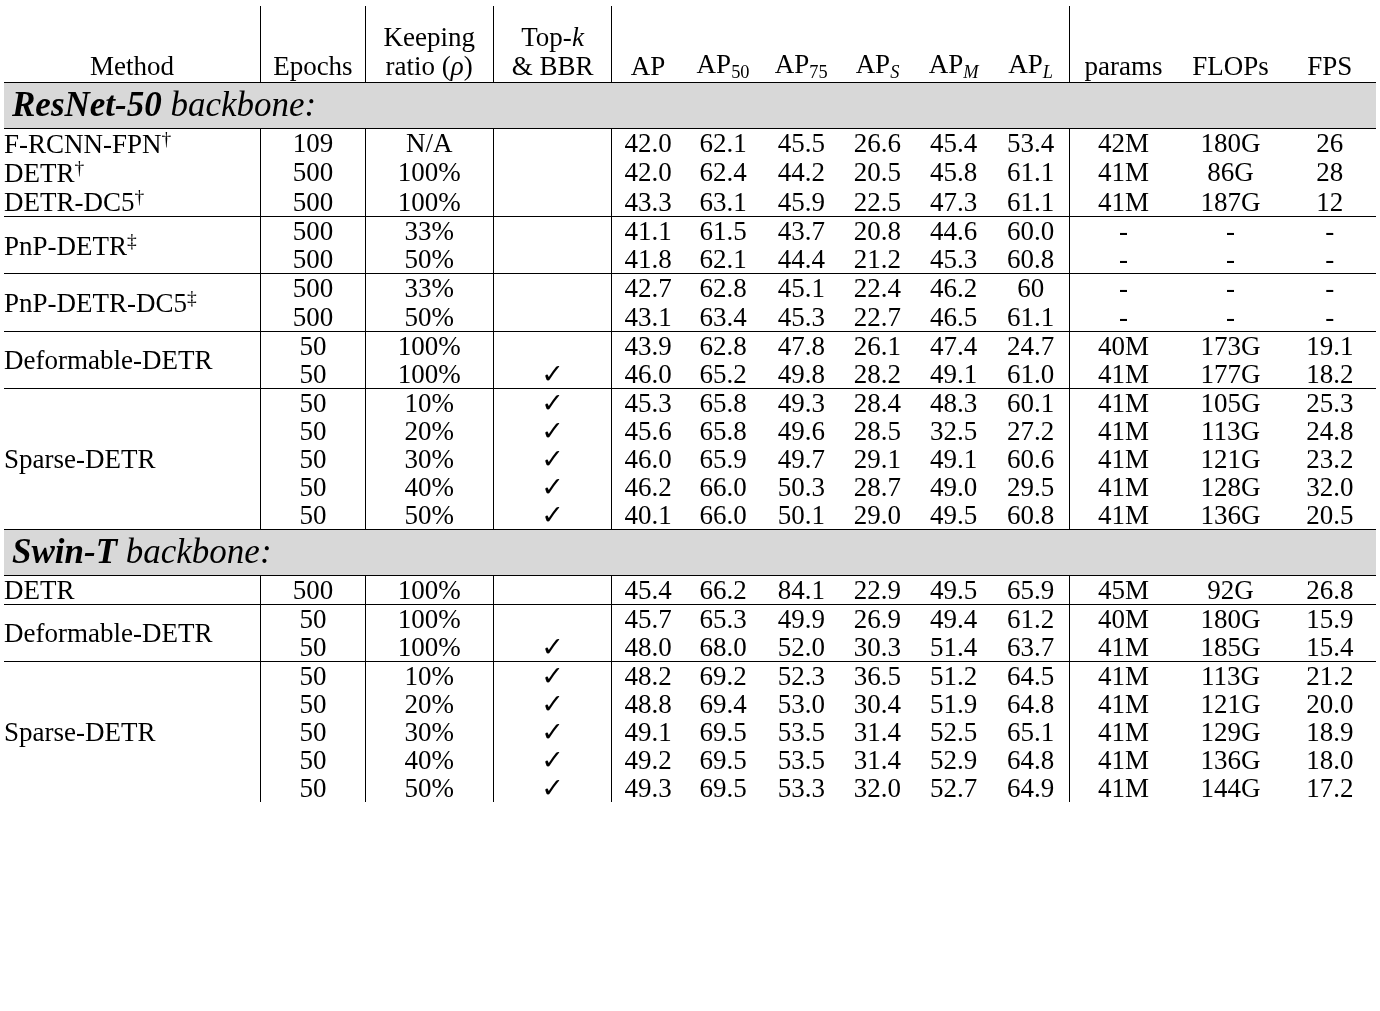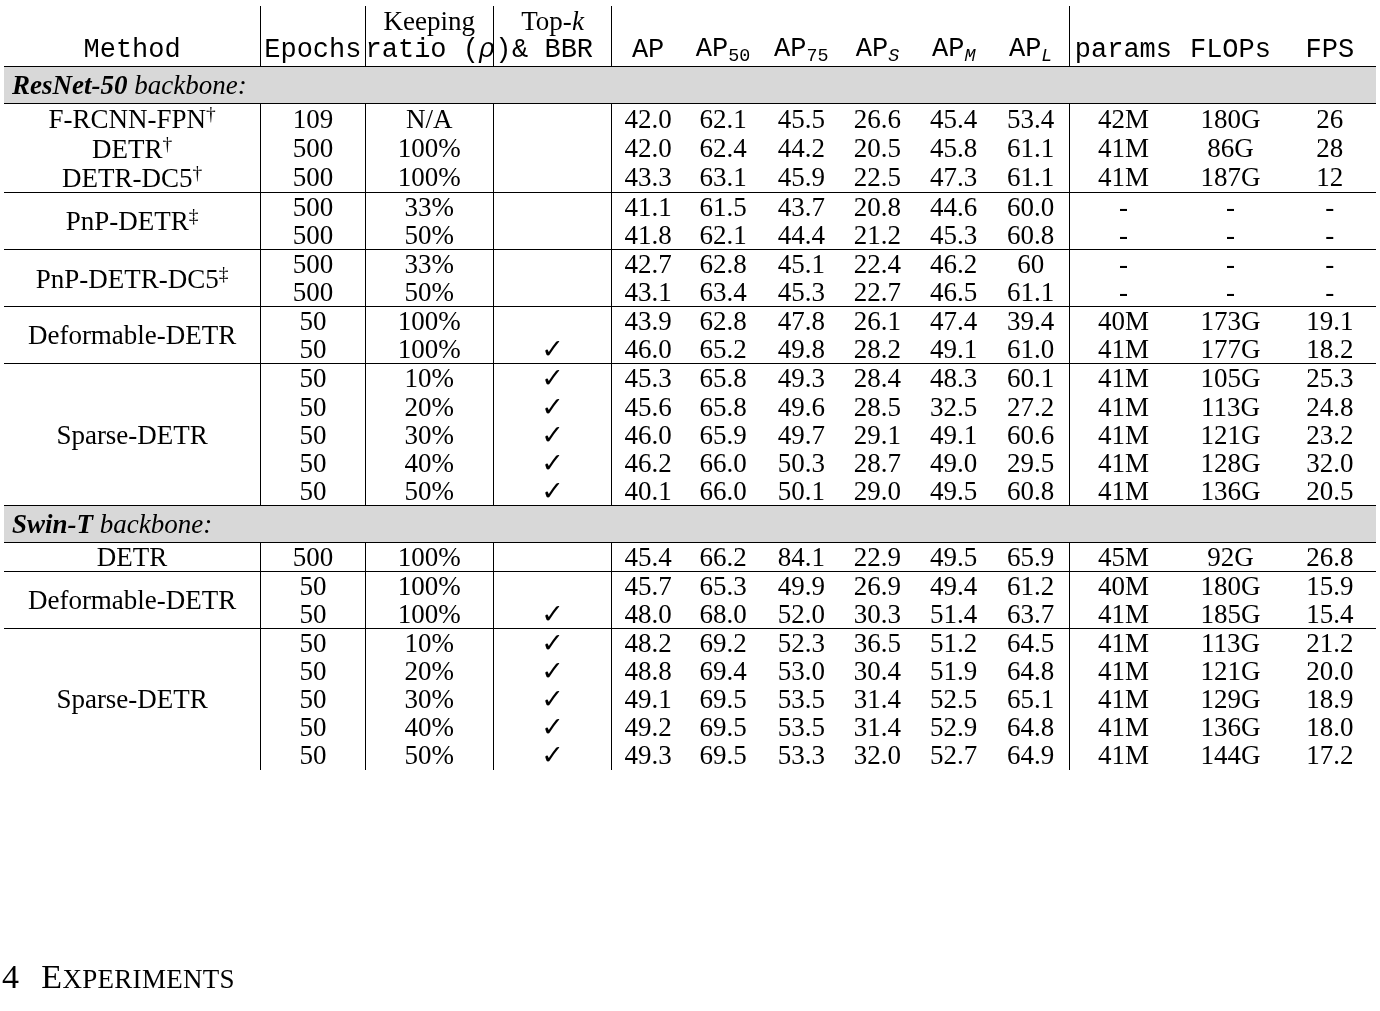--- a/index.html
+++ b/index.html
@@ -59,42 +59,42 @@
   
   .vl-left  { border-left: 1.6px solid #000; }
   .hrule-bot  { border-bottom: 1.6px solid #000; }
 
   
   th.hd {
     text-align: center;
     font-size: 27px;
     padding-bottom: 3px;
   }
-  th.hd .l1 { display: block; line-height: 1.06; }
-  th.hd .l2 { display: block; line-height: 1.06; font-family: Liberation Mono, monospace; }
+  th.hd .l1 { display: block; line-height: 1.06; margin-top: 15px; }
+  th.hd .l2 { display: block; line-height: 1.06; }
 
   .sub  { font-size: 0.68em; vertical-align: -0.28em; }
   .subi { font-size: 0.68em; vertical-align: -0.28em; font-style: italic; }
   .ital { font-style: italic; }
 
   
   tr.groupband > td {
     background: #d8d8d8;
     text-align: left;
     padding: 4px 0 4px 8px;
-    font-size: 27px;
+    font-size: 35px;
     border-top: 1.6px solid #000;
     border-bottom: 1.6px solid #000;
   }
   .bk-name { font-weight: bold; font-style: italic; }
   .bk-rest { font-style: italic; }
 
   
   td.method {
-    text-align: center;
+    text-align: left;
     padding: 1px 6px 2px 6px;
   }
   td.method.bold { font-weight: normal; }
   td.num {
     text-align: center;
     padding: 1px 0 2px 0;
   }
   td.chk {
     text-align: center;
     padding: 1px 0 2px 0;
@@ -305,21 +305,21 @@
         <tr>
           <td class="method hrule-bot" rowspan="2"><span>Deformable-DETR</span></td>
           <td class="num vl-left">50</td>
           <td class="num vl-left">100%</td>
           <td class="chk vl-left"></td>
           <td class="num vl-left">43.9</td>
           <td class="num">62.8</td>
           <td class="num">47.8</td>
           <td class="num">26.1</td>
           <td class="num">47.4</td>
-          <td class="num">39.4</td>
+          <td class="num">24.7</td>
           <td class="num vl-left">40M</td>
           <td class="num">173G</td>
           <td class="num">19.1</td>
         </tr>
         <tr>
           <td class="num vl-left hrule-bot">50</td>
           <td class="num vl-left hrule-bot">100%</td>
           <td class="chk vl-left hrule-bot">✓</td>
           <td class="num vl-left hrule-bot">46.0</td>
           <td class="num hrule-bot">65.2</td>
@@ -516,17 +516,14 @@
           <td class="num">32.0</td>
           <td class="num">52.7</td>
           <td class="num">64.9</td>
           <td class="num vl-left">41M</td>
           <td class="num">144G</td>
           <td class="num">17.2</td>
         </tr>
       </tbody>
   </table>
 
-  <div class="section-heading">
-    <span class="num">4</span><span class="ttl"><span class="cap">E</span><span class="sc">XPERIMENTS</span></span>
-  </div>
 
 </div>
 
 </body></html>

